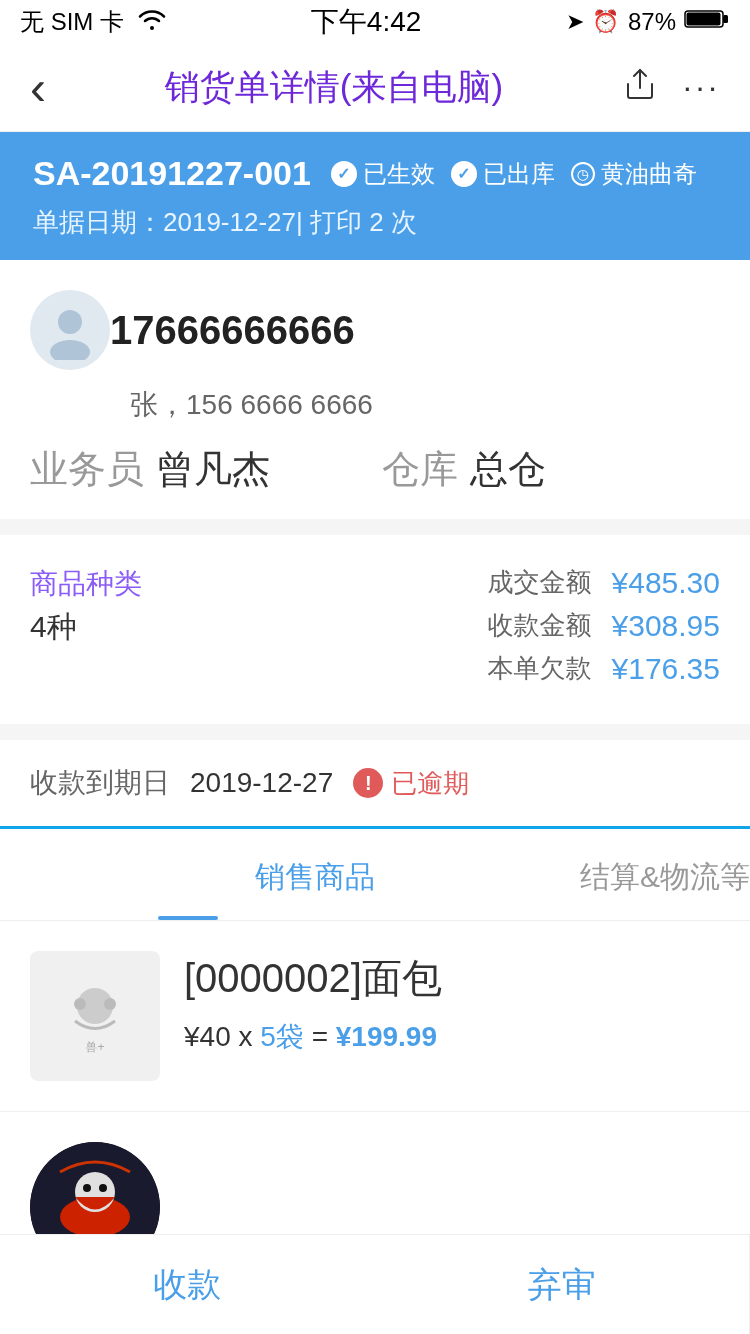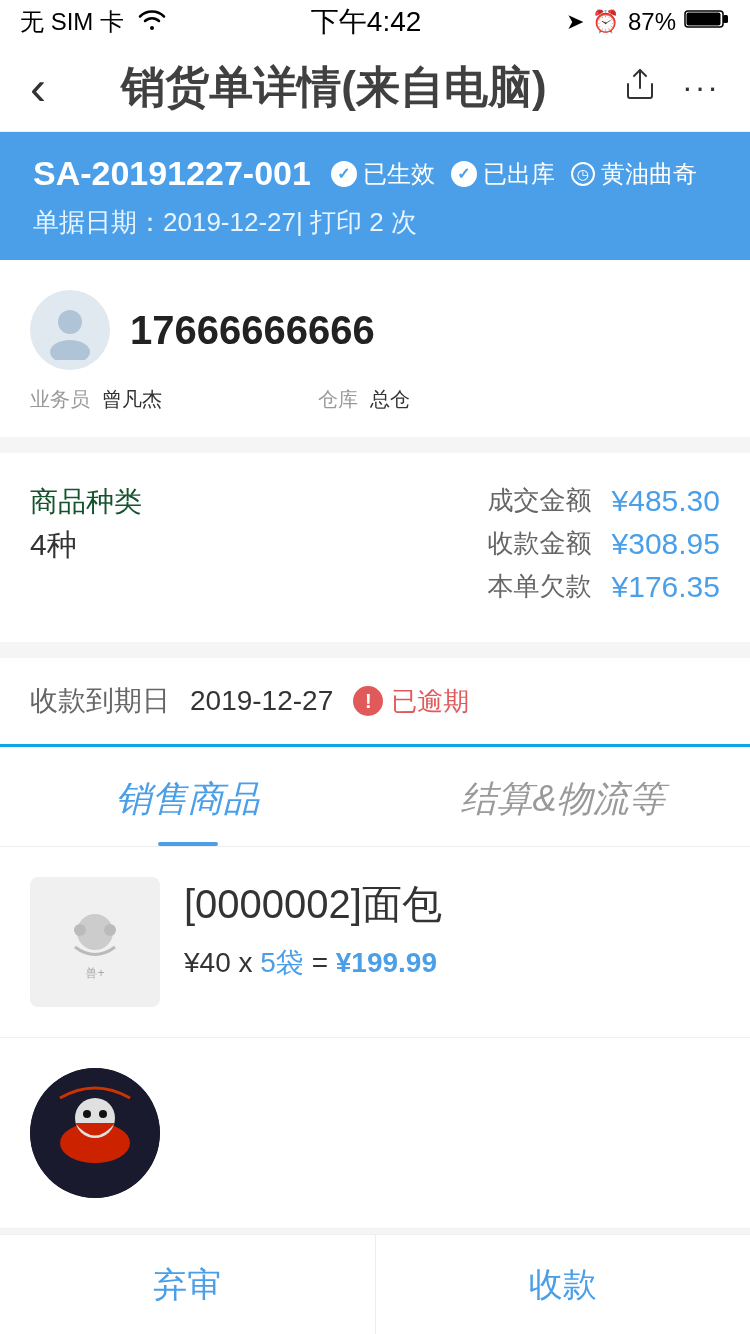--- a/index.html
+++ b/index.html
@@ -32,23 +32,23 @@
     .nav-bar {
       display: flex;
       align-items: center;
       justify-content: space-between;
       height: 88px;
       background: #fff;
       padding: 0 30px;
       border-bottom: 1px solid #eee;
     }
     .nav-title {
-      font-size: 44px;
-      font-weight: 700;
-      color: #404040;
+      font-size: 35px;
+      font-weight: 400;
+      color: #6d28d9;
     }
     .nav-left, .nav-right {
       display: flex;
       align-items: center;
       gap: 24px;
     }
     .nav-back {
       font-size: 40px;
       color: #333;
       cursor: pointer;
@@ -113,21 +113,20 @@
 
     
     .customer-section {
       background: #fff;
       padding: 30px 30px 24px;
       margin-bottom: 16px;
     }
     .customer-top {
       display: flex;
       align-items: center;
-      gap: 20px;
       margin-bottom: 16px;
       text-align: right;
     }
     .avatar {
       width: 80px;
       height: 80px;
       border-radius: 50%;
       background: #e0e8f0;
       display: flex;
       align-items: center;
@@ -141,40 +140,40 @@
       color: #222;
     }
     .customer-sub {
       font-size: 28px;
       color: #666;
       margin-bottom: 20px;
       padding-left: 100px;
     }
     .customer-meta {
       display: flex;
-      gap: 76px;
-      font-size: 20px;
+      gap: 32px;
+      font-size: 38px;
       color: #666;
       padding-left: 0;
     }
     .meta-item { display: flex; gap: 12px; }
     .meta-label { color: #999; }
     .meta-value { color: #333; }
 
     
     .stats-section {
       background: #fff;
       padding: 30px;
       margin-bottom: 16px;
       display: flex;
       justify-content: space-between;
       align-items: flex-start;
     }
     .stats-left { }
-    .stats-label { font-size: 28px; color: #14532d; }
+    .stats-label { font-size: 28px; color: #8b5cf6; }
     .stats-value-row {
       display: flex;
       align-items: center;
       gap: 12px;
       margin-top: 4px;
     }
     .stats-count { font-size: 30px; color: #333; }
     .stats-right {
       text-align: right;
     }
@@ -224,27 +223,26 @@
     .tabs-section {
       background: #fff;
       margin-bottom: 0;
     }
     .tabs-header {
       display: flex;
       border-bottom: 1px solid #eee;
     }
     .tab {
       flex: 1;
-      text-align: center;
+      text-align: right;
       padding: 28px 0 22px;
-      font-size: 36px;
+      font-size: 30px;
       color: #999;
       cursor: pointer;
       position: relative;
-      font-style: italic;
     }
     .tab.active {
       color: #4A9FE8;
     }
     .tab.active::after {
       content: '';
       position: absolute;
       bottom: 0;
       left: 50%;
       transform: translateX(-50%);
@@ -393,20 +391,23 @@
 <div class="customer-section">
   <div class="customer-top">
     <div class="avatar">
       <svg viewBox="0 0 60 60" fill="none">
         <circle cx="30" cy="22" r="12" fill="#b0c4d8"></circle>
         <ellipse cx="30" cy="52" rx="20" ry="12" fill="#b0c4d8"></ellipse>
       </svg>
     </div>
     <span class="customer-name">17666666666</span>
   </div>
+  <div class="customer-sub">
+    <span>张</span>，<span>156 6666 6666</span>
+  </div>
   <div class="customer-meta">
     <div class="meta-item">
       <span class="meta-label">业务员</span>
       <span class="meta-value">曾凡杰</span>
     </div>
     <div class="meta-item" style="margin-left: 80px; align-items: center;">
       <span class="meta-label">仓库</span>
       <span class="meta-value">总仓</span>
     </div>
   </div>
@@ -482,15 +483,15 @@
         <circle cx="73" cy="46" r="4" fill="#111"></circle>
         <path d="M30 30 Q65 10 100 30" stroke="#cc3300" stroke-width="3" fill="none"></path>
       </svg>
     </div>
   </div>
 </div>
 
 <div style="height: 100px;"></div>
 
 <div class="bottom-bar">
+  <div class="bottom-btn confirm">收款</div>
   <div class="bottom-btn cancel">弃审</div>
-  <div class="bottom-btn confirm">收款</div>
 </div>
 
 </body></html>

